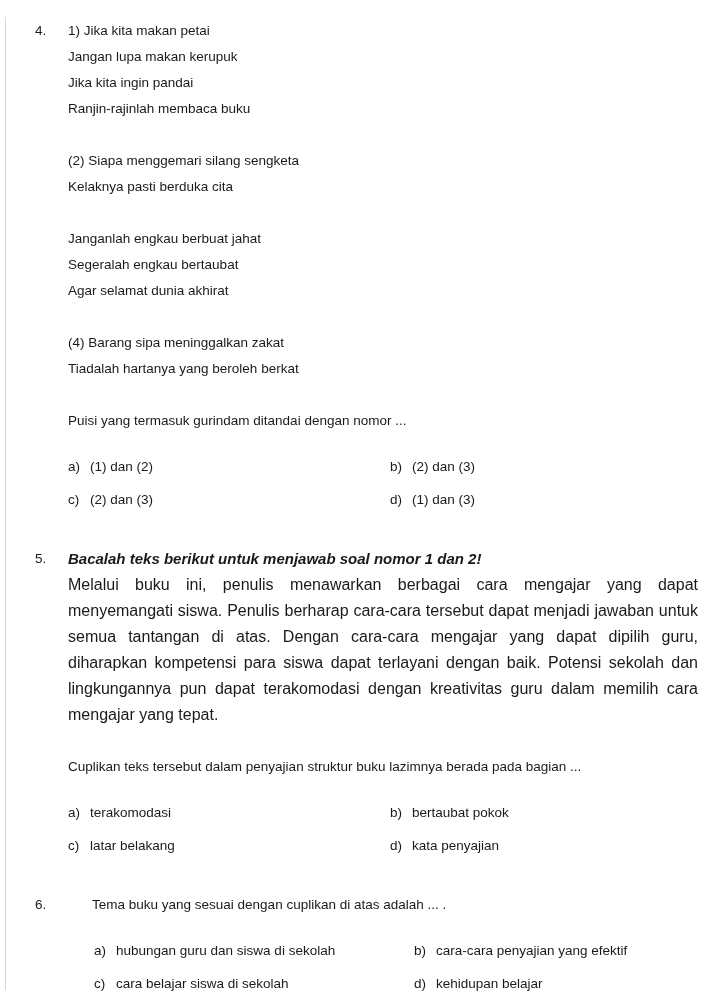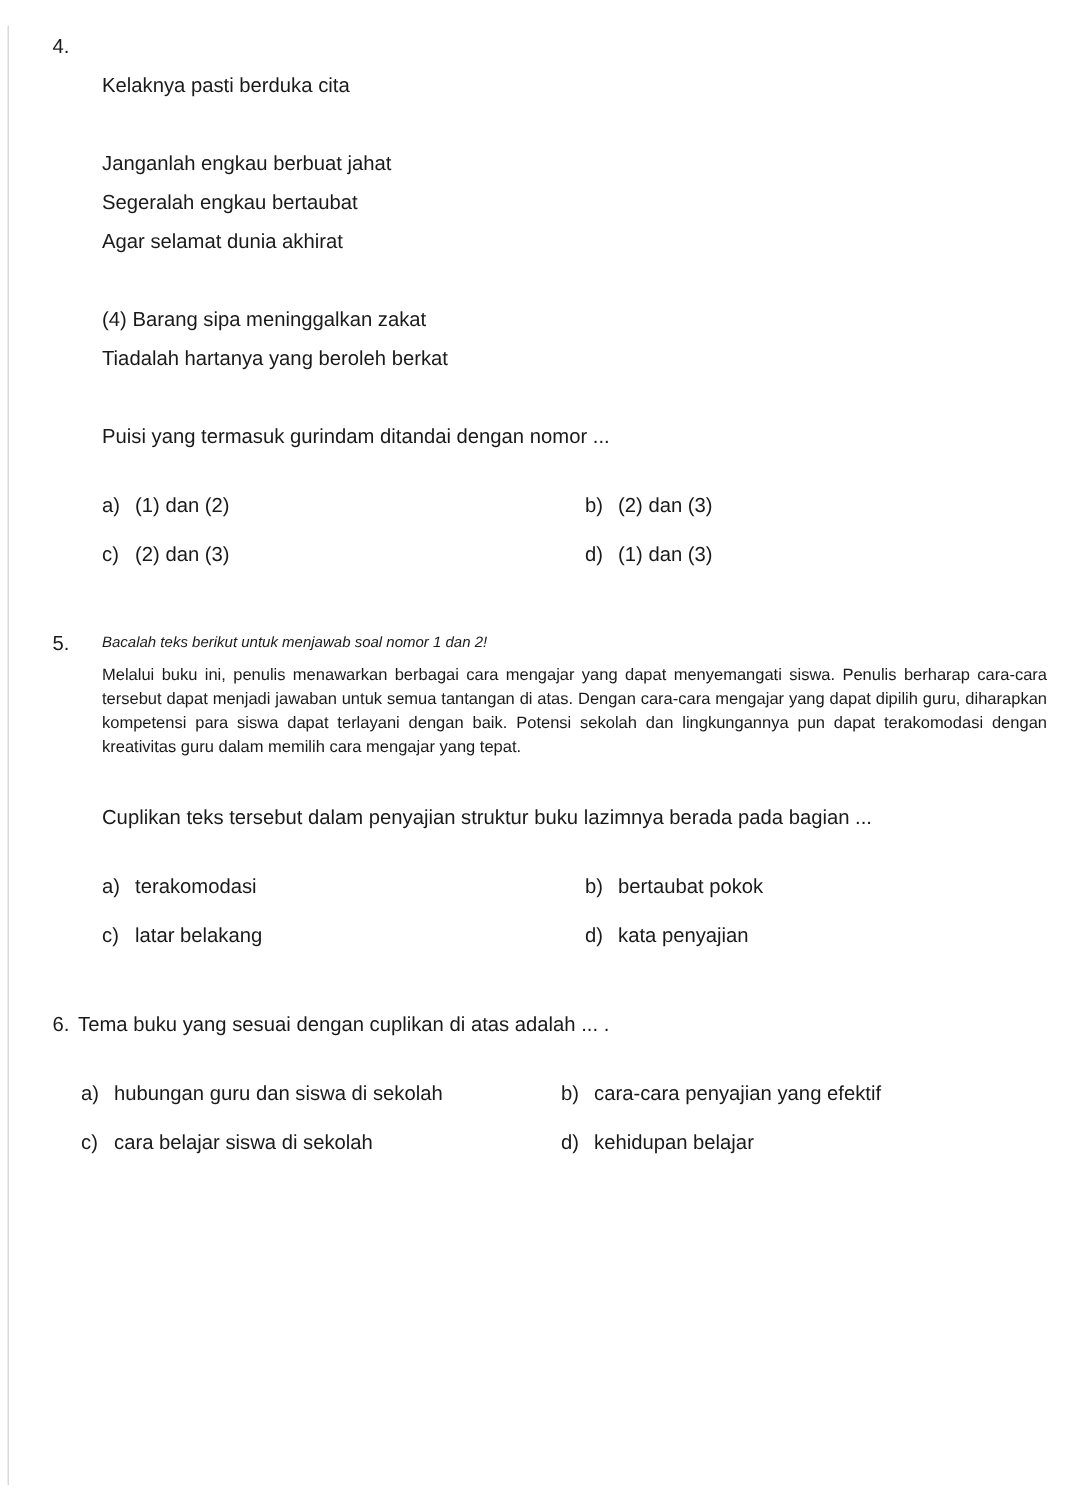--- a/index.html
+++ b/index.html
@@ -44,43 +44,43 @@
     width: 22px;
     text-align: left;
     font-size: 13.5px;
     line-height: 26px;
   }
   .q-body {
     margin-left: 68px;
     margin-right: 20px;
   }
   .q-body.indent-6 {
-    margin-left: 52px;
+    margin-left: 92px;
   }
   .line {
     font-size: 13.5px;
     line-height: 26px;
     white-space: pre-wrap;
   }
   .line.blank {
     height: 26px;
   }
   .stem {
     font-size: 13.5px;
     line-height: 26px;
   }
   .passage-head {
-    font-size: 10px;
-    line-height: 26px;
-    font-weight: normal;
+    font-size: 15px;
+    line-height: 26px;
+    font-weight: bold;
     font-style: italic;
   }
   .passage {
-    font-size: 11px;
-    line-height: 16px;
+    font-size: 16px;
+    line-height: 26px;
     text-align: justify;
     width: 630px;
   }
   .options {
     margin-top: 16px;
   }
   .opt-row {
     display: flex;
     line-height: 33px;
   }
@@ -116,24 +116,31 @@
 <body>
 
 <div id="page-rule"></div>
 
 <div id="page">
 
   <div class="question">
     <div class="q-number">4.</div>
     <div class="q-body">
 
-
-      <div class="line blank"></div>
-
-      <div>
+      <div>
+        <div class="line">1) Jika kita makan petai</div>
+        <div class="line">Jangan lupa makan kerupuk</div>
+        <div class="line">Jika kita ingin pandai</div>
+        <div class="line">Ranjin-rajinlah membaca buku</div>
+      </div>
+
+      <div class="line blank"></div>
+
+      <div>
+        <div class="line">(2) Siapa menggemari silang sengketa</div>
         <div class="line">Kelaknya pasti berduka cita</div>
       </div>
 
       <div class="line blank"></div>
 
       <div>
         <div class="line">Janganlah engkau berbuat jahat</div>
         <div class="line">Segeralah engkau bertaubat</div>
         <div class="line">Agar selamat dunia akhirat</div>
       </div>

